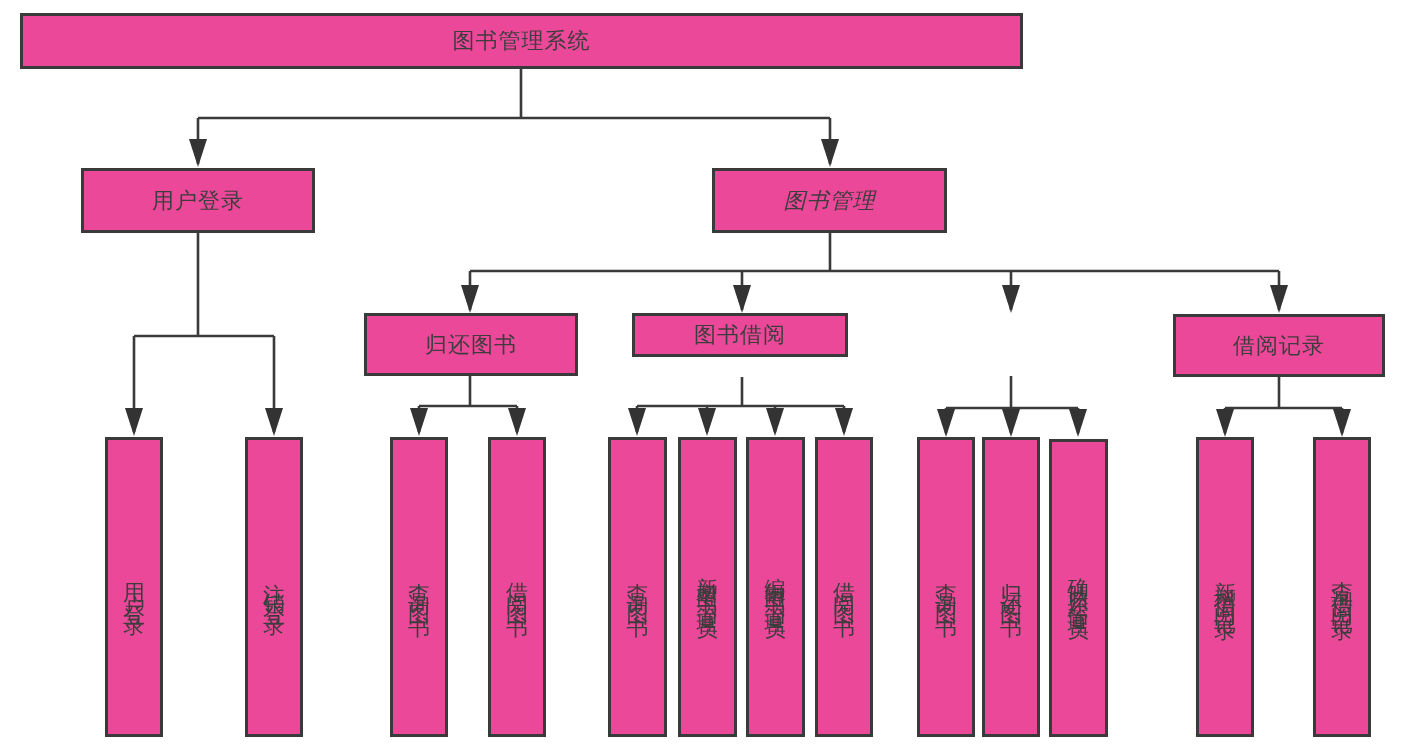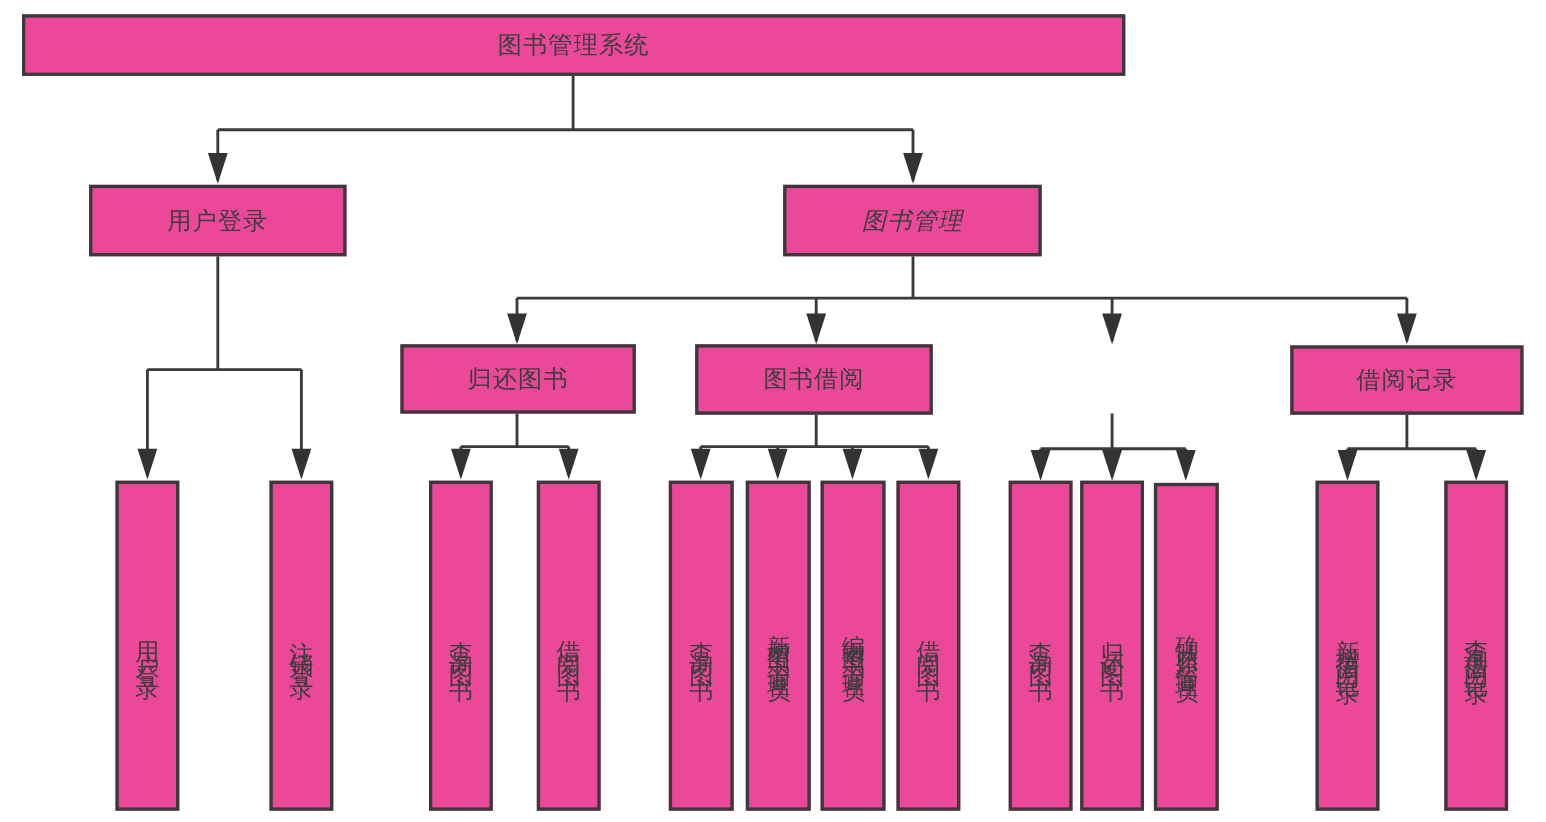--- a/index.html
+++ b/index.html
@@ -115,21 +115,21 @@
   <div class="box h" style="left:81px; top:168px; width:234px; height:65px;">
     <span>用户登录</span>
   </div>
   <div class="box h" style="left:712px; top:168px; width:235px; height:65px;font-style:italic;">
     <span>图书管理</span>
   </div>
 
   <div class="box h" style="left:364px; top:313px; width:214px; height:63px;">
     <span>归还图书</span>
   </div>
-  <div class="box h" style="left:632px; top:313px; width:216px; height:64px;">
+  <div class="box h" style="left:632px; top:313px; width:216px; height:44px;">
     <span>图书借阅</span>
   </div>
   <div class="box h" style="left:1173px; top:314px; width:212px; height:63px;">
     <span>借阅记录</span>
   </div>
 
   <div class="box v" style="left:105px; top:437px; width:58px; height:300px;">
     <span>用户登录</span>
   </div>
   <div class="box v" style="left:245px; top:437px; width:58px; height:300px;">

